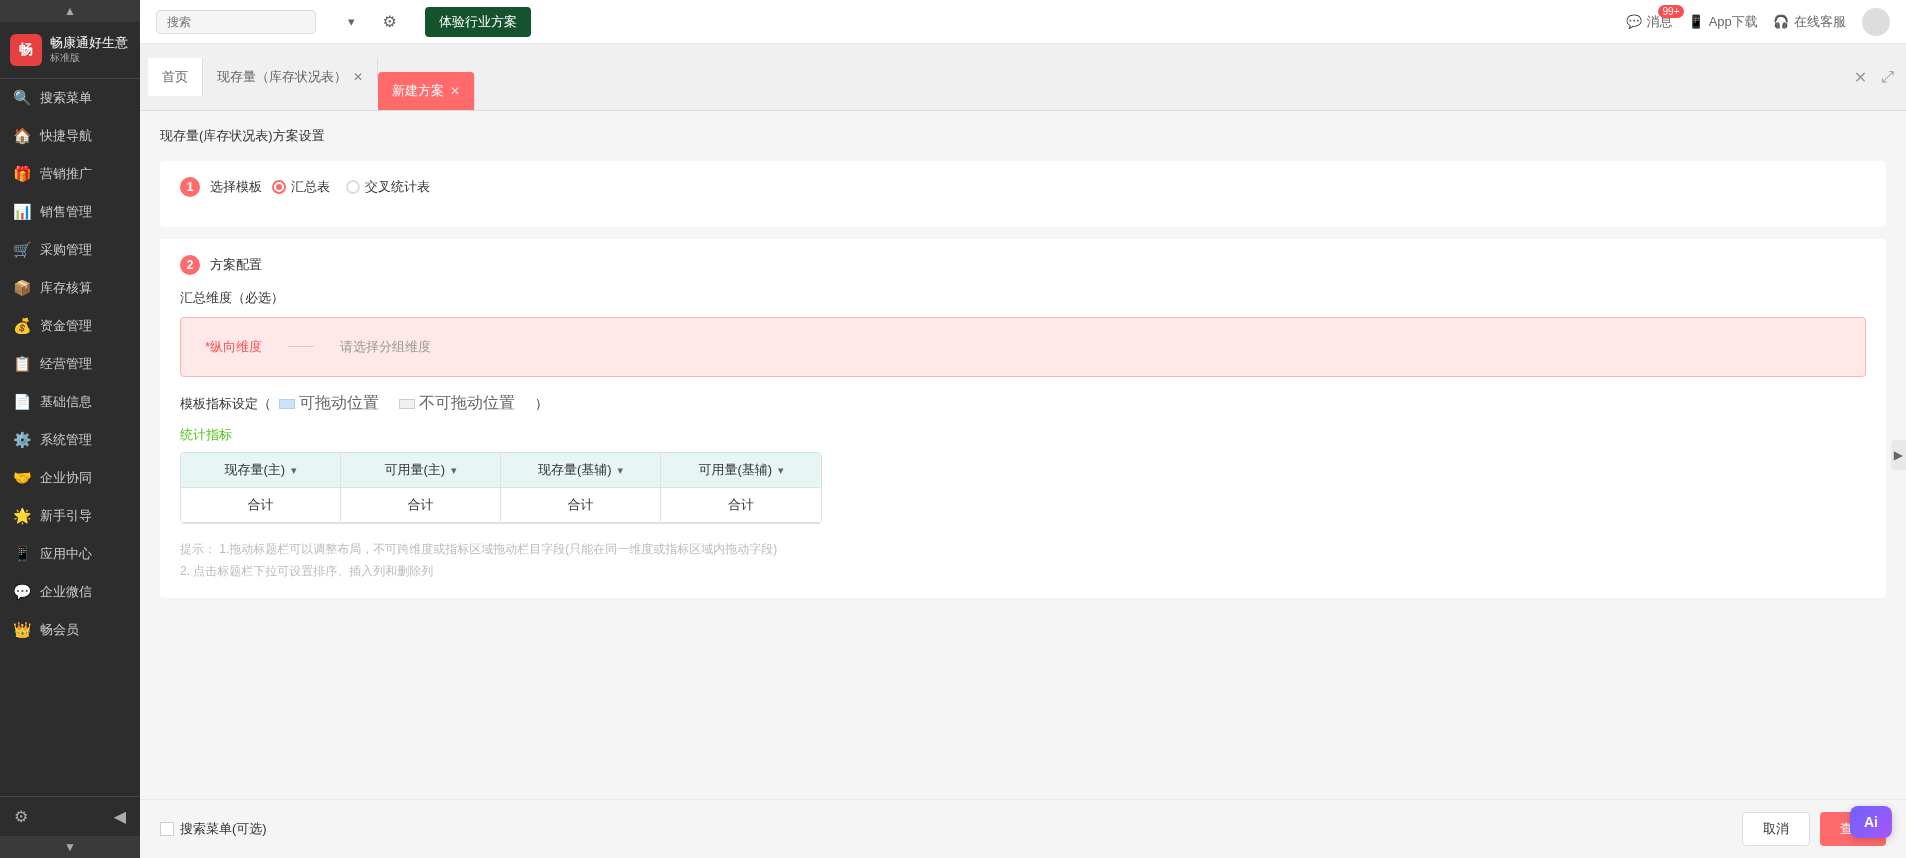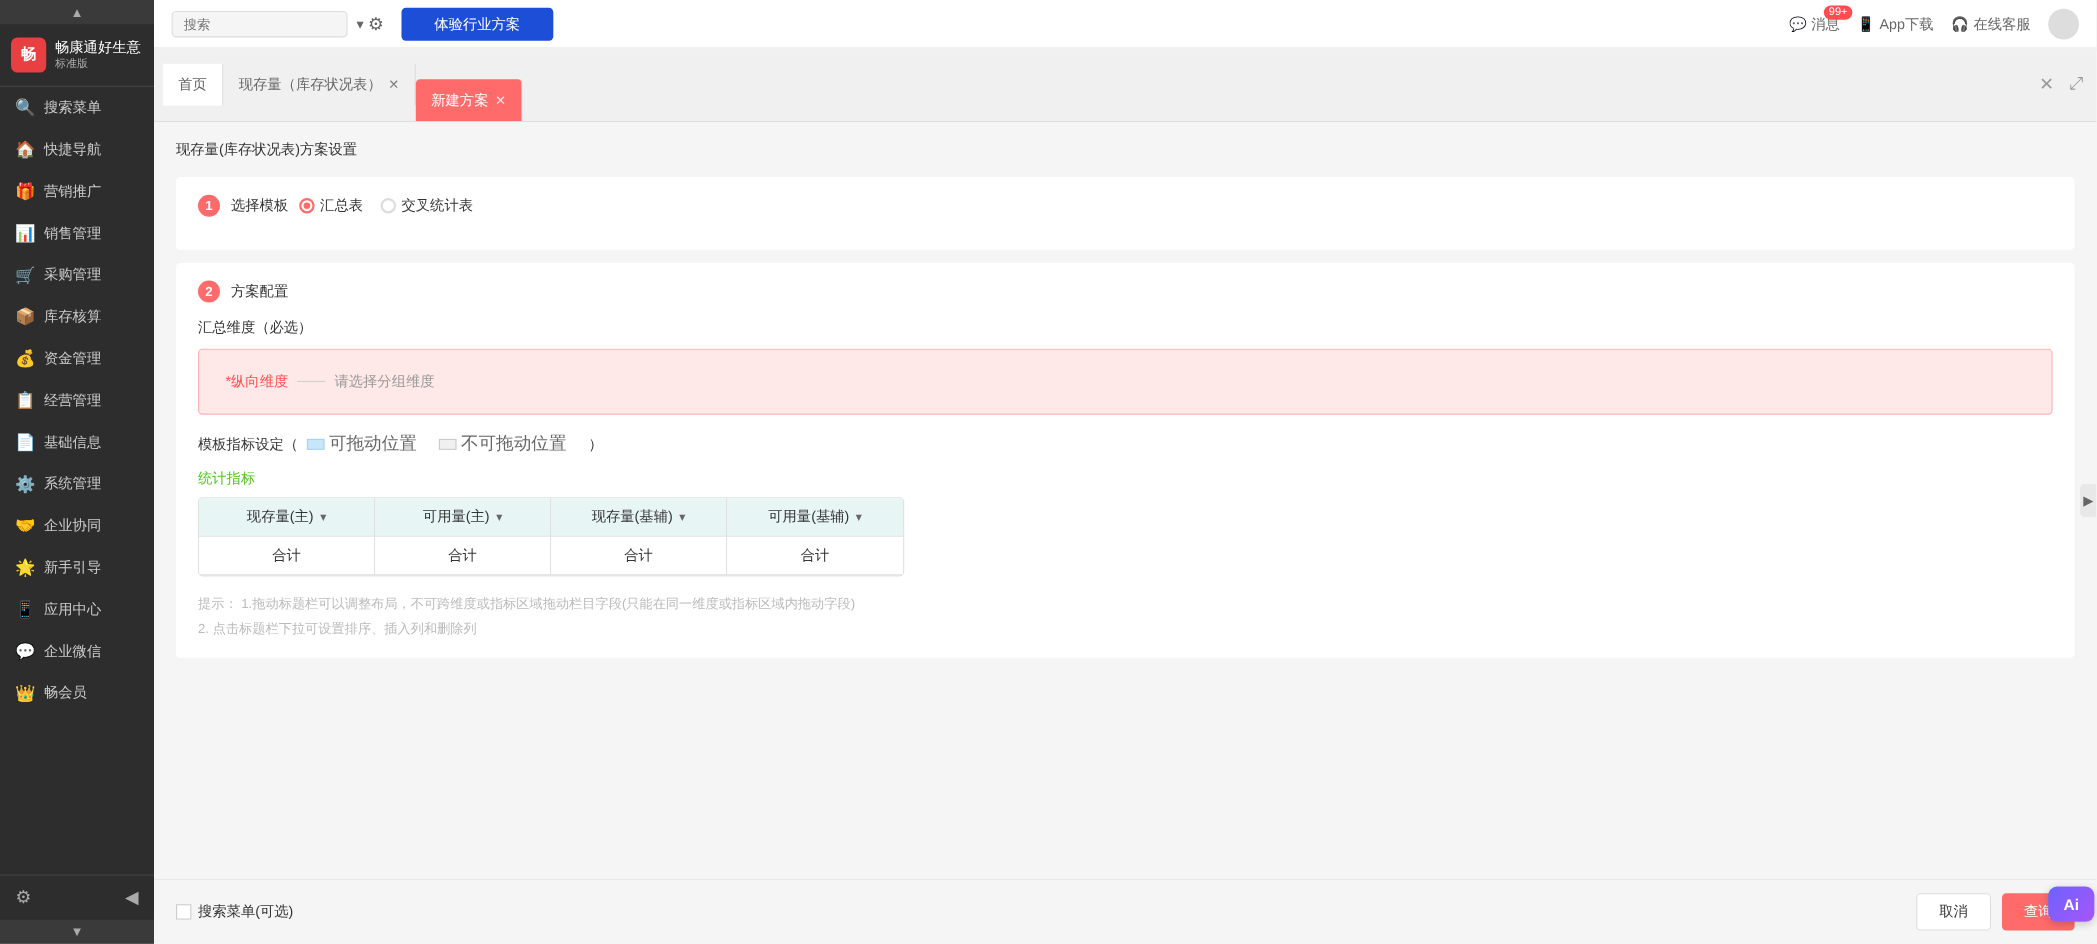--- a/index.html
+++ b/index.html
@@ -68,41 +68,40 @@
 
     
     .topbar {
       background: #fff;
       border-bottom: 1px solid #e8e8e8;
       padding: 0 16px;
       height: 44px;
       display: flex; align-items: center; justify-content: space-between;
       flex-shrink: 0;
     }
-    .topbar-left { display: flex; align-items: center; gap: 4px; justify-content: flex-end; }
+    .topbar-left { display: flex; align-items: center; gap: 28px; justify-content: flex-end; }
     .topbar-search {
       background: #f5f5f5;
       border: 1px solid #ddd;
       border-radius: 4px;
       padding: 4px 10px;
       font-size: 12px;
       color: #999;
       width: 160px;
     }
     .topbar-dropdown { display: flex; align-items: center; gap: 4px; cursor: pointer; color: #666; font-size: 13px; }
     .topbar-gear { color: #666; cursor: pointer; font-size: 16px; }
     .topbar-btn {
-      background: #1d4ed8;
+      background: #14532d;
       color: white;
       border: none;
       border-radius: 4px;
-      padding: 6px 30px;
-      cursor: pointer;
-      font-size: 13px;
-      margin-left: 12px;
+      padding: 6px 14px;
+      cursor: pointer;
+      font-size: 13px;
     }
     .topbar-right { display: flex; align-items: center; gap: 16px; color: #666; font-size: 13px; }
     .topbar-badge {
       position: relative; display: inline-flex; align-items: center; gap: 4px; cursor: pointer;
     }
     .badge-dot {
       background: #ff4d4f;
       color: white;
       border-radius: 8px;
       padding: 1px 5px;
@@ -192,21 +191,21 @@
     }
 
     
     .subsection-title { font-size: 13px; color: #333; margin-bottom: 10px; }
     .dimension-area {
       background: #ffe8e8;
       border: 1px solid #ffb3b3;
       border-radius: 4px;
       padding: 20px 24px;
       margin-bottom: 16px;
-      display: flex; align-items: flex-start; gap: 8px;
+      display: flex; align-items: flex-start; gap: 26px;
     }
     .dimension-label { color: #ff4d4f; font-size: 13px; }
     .dimension-divider { color: #ccc; }
     .dimension-placeholder { color: #999; font-size: 13px; }
 
     .indicator-settings { margin-bottom: 12px; }
     .indicator-label { font-size: 13px; color: #333; display: flex; align-items: center; gap: 8px; margin-bottom: 10px; }
     .legend-item {
       display: inline-flex; align-items: center; gap: 4px; font-size: 16px; color: #666; margin-right: 12px;
     }
@@ -273,21 +272,21 @@
       border-radius: 4px;
       cursor: pointer;
       font-size: 13px;
       color: white;
     }
 
     
     .ai-float-btn {
       position: fixed;
       bottom: 20px;
-      right: 2px;
+      right: 14px;
       background: linear-gradient(135deg, #6c63ff, #a855f7);
       color: white;
       border-radius: 8px;
       padding: 8px 14px;
       font-size: 14px;
       font-weight: bold;
       cursor: pointer;
       box-shadow: 0 2px 8px rgba(0,0,0,0.2);
     }
 

